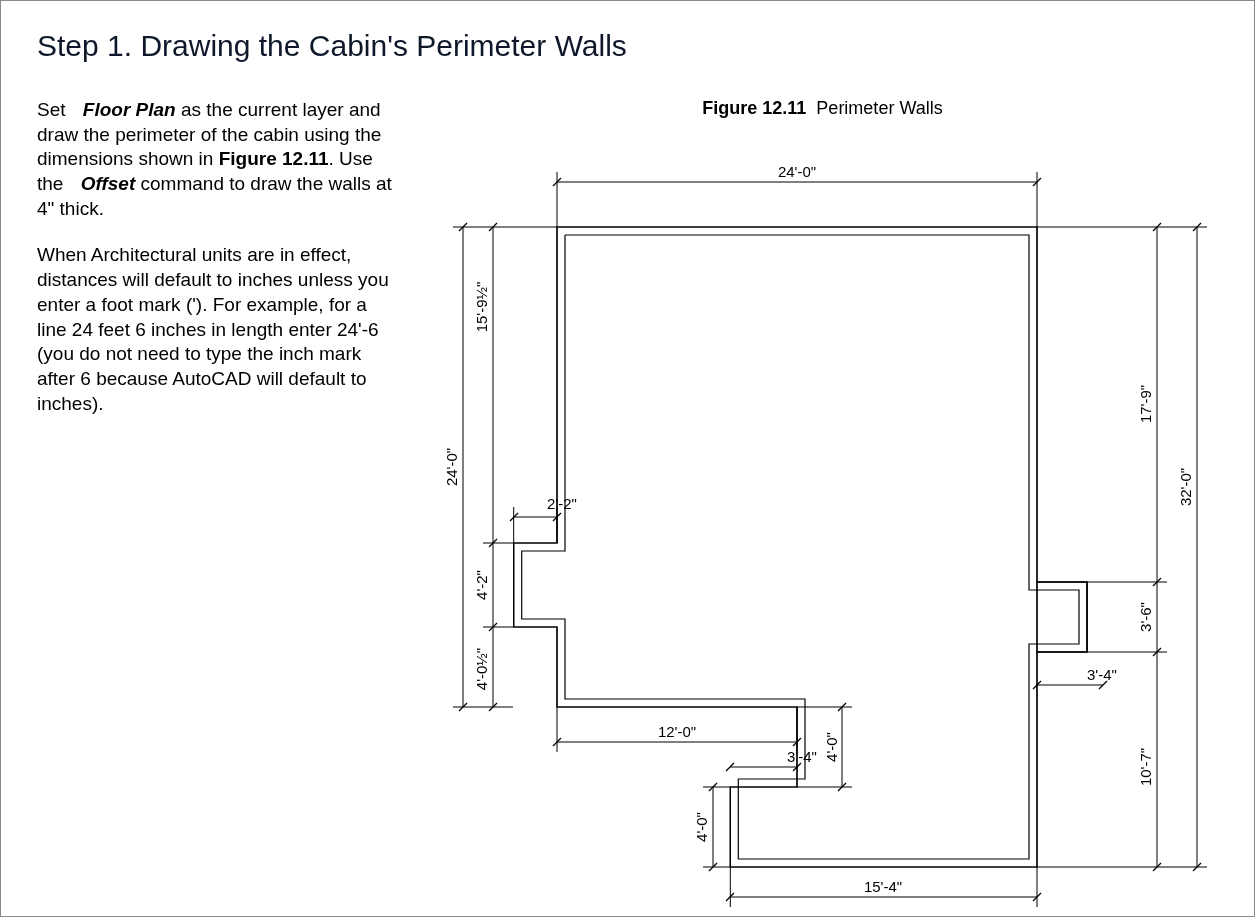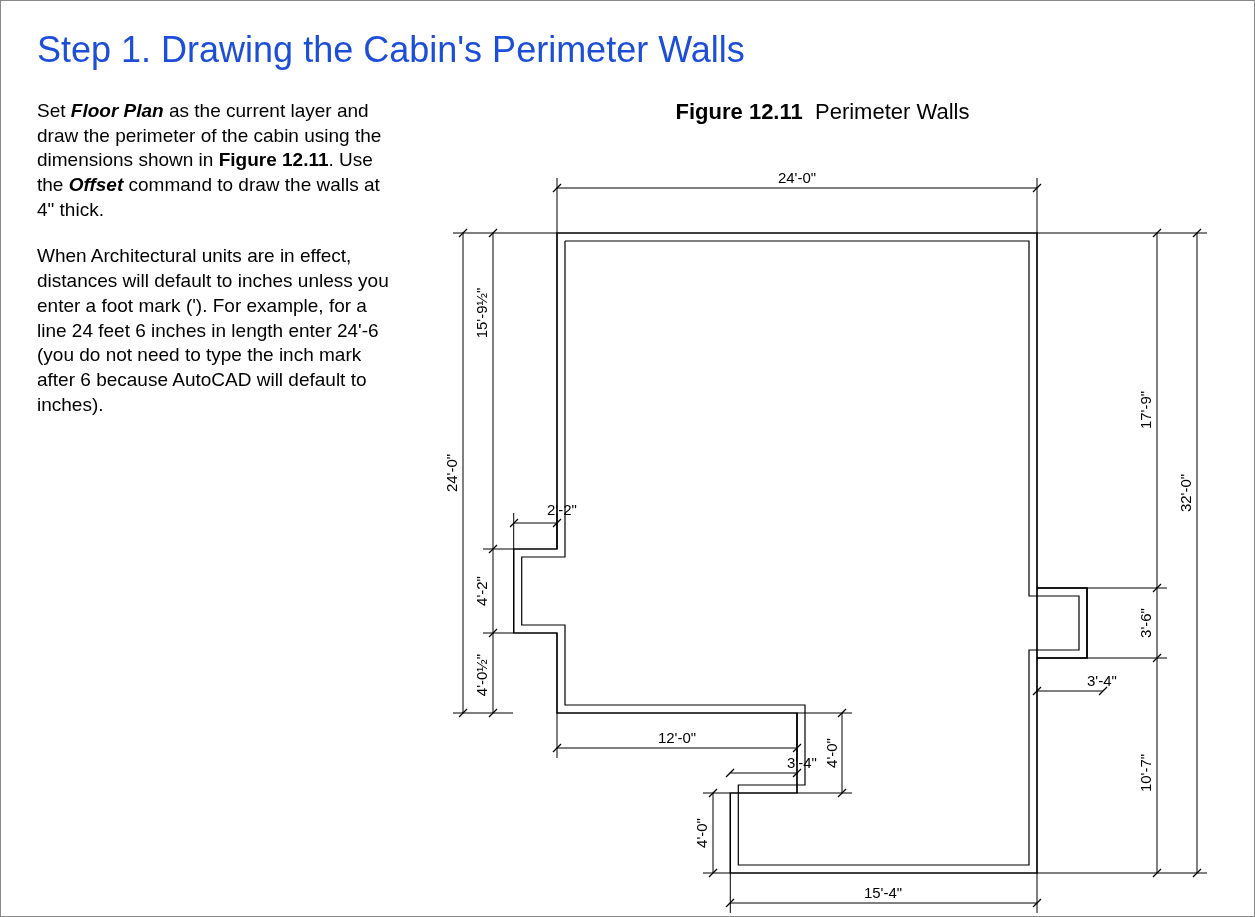--- a/index.html
+++ b/index.html
@@ -11,48 +11,48 @@
   .page {
     width: 1255px;
     height: 917px;
     box-sizing: border-box;
     border: 1px solid #888;
     padding: 28px 36px;
     position: relative;
     background: #fff;
   }
   .title {
-    color: #1d4ed8;
-    font-size: 36px;
+    color: #0f172a;
+    font-size: 30px;
     font-weight: normal;
-    margin-bottom: 28px;
+    margin-bottom: 35px;
     font-family: Arial, sans-serif;
   }
   .content {
     display: flex;
     gap: 30px;
   }
   .text-col {
     width: 360px;
     font-size: 19px;
     line-height: 1.3;
     color: #000;
   }
   .text-col p {
     margin: 0 0 22px 0;
   }
   .b { font-weight: bold; }
-  .bi { font-weight: bold; font-style: italic; }
+  .bi { font-weight: bold; font-style: italic; margin-left: 12px; }
   .figure-col {
     flex: 1;
     position: relative;
   }
   .figure-caption {
     text-align: center;
-    font-size: 22px;
+    font-size: 18px;
     margin-bottom: 8px;
   }
   .figure-caption .caption-label { font-weight: bold; }
   svg { display: block; }
   .dim-text {
     font-family: Arial, sans-serif;
     font-size: 15px;
     fill: #000;
   }
   .dim-line {

